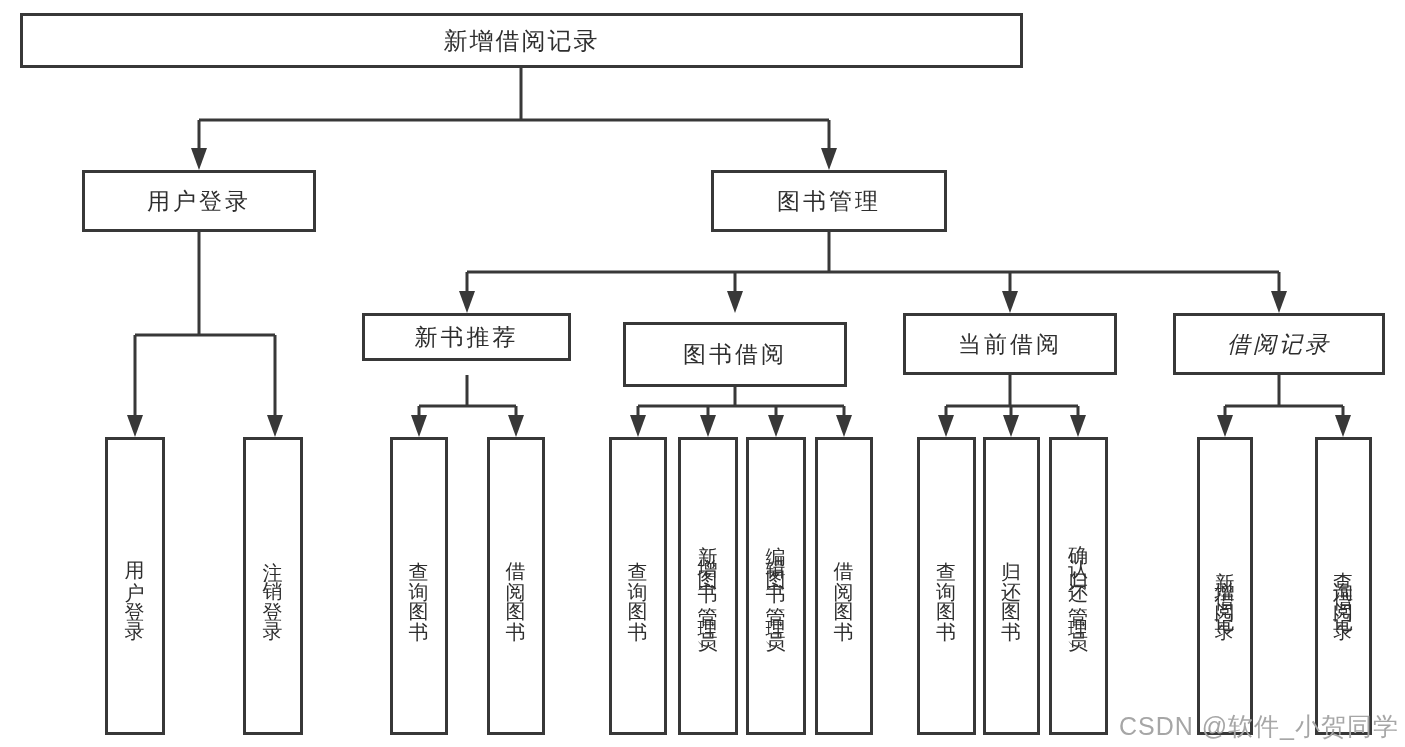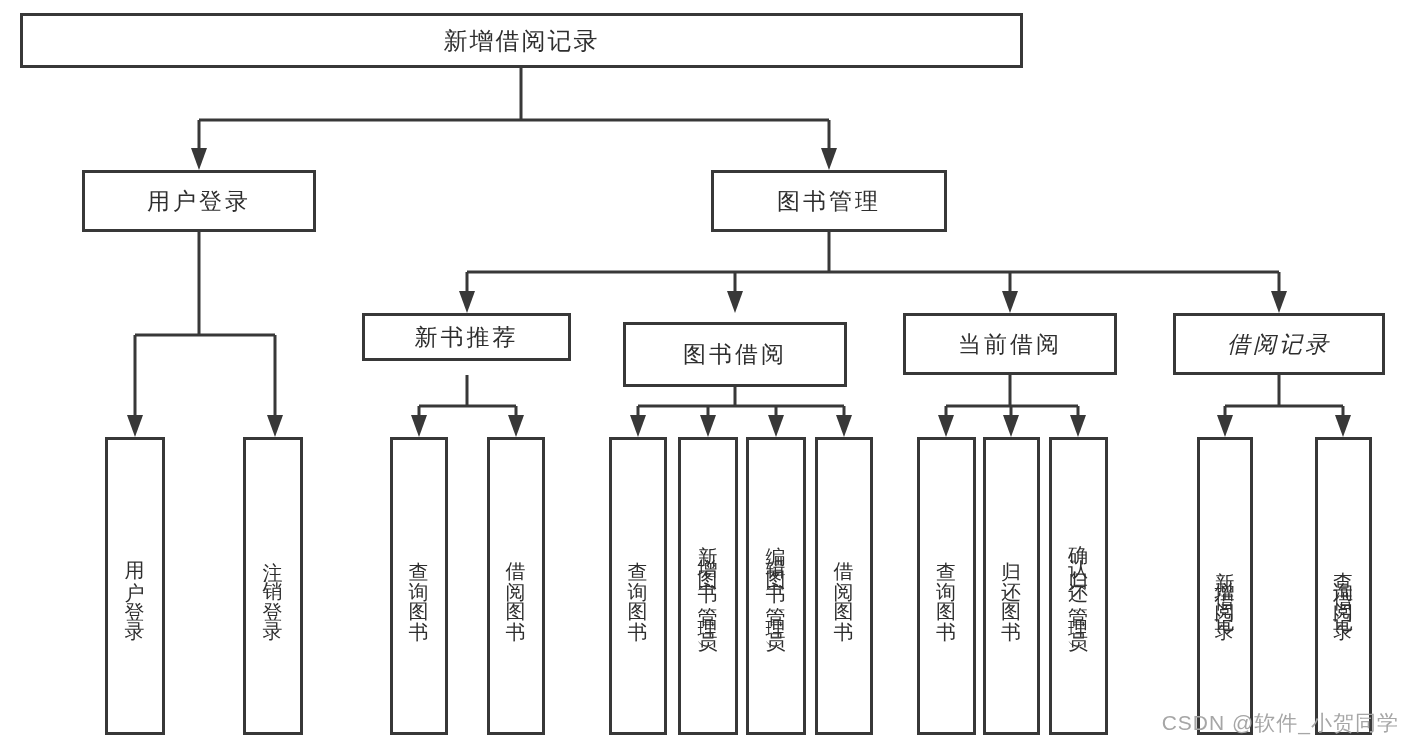--- a/index.html
+++ b/index.html
@@ -48,23 +48,23 @@
     letter-spacing: 1.0em;
     color: var(--text);
     line-height: 1;
   }
   .vbox.len6 span { letter-spacing: 0.5em; }
   .vbox.len8 span { letter-spacing: 0.62em; }
 
   .watermark {
     position: absolute;
     right: 6px;
-    bottom: 10px;
+    bottom: 4px;
     z-index: 3;
-    font-size: 21px;
+    font-size: 25px;
     color: var(--watermark);
     letter-spacing: 1px;
     white-space: nowrap;
   }
 </style>
 </head>
 <body>
 
 <div class="stage">
 

